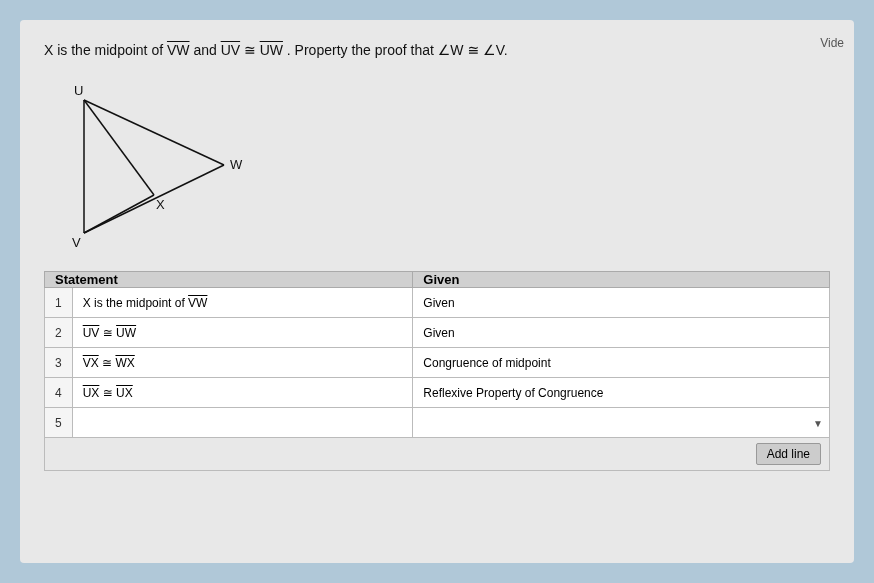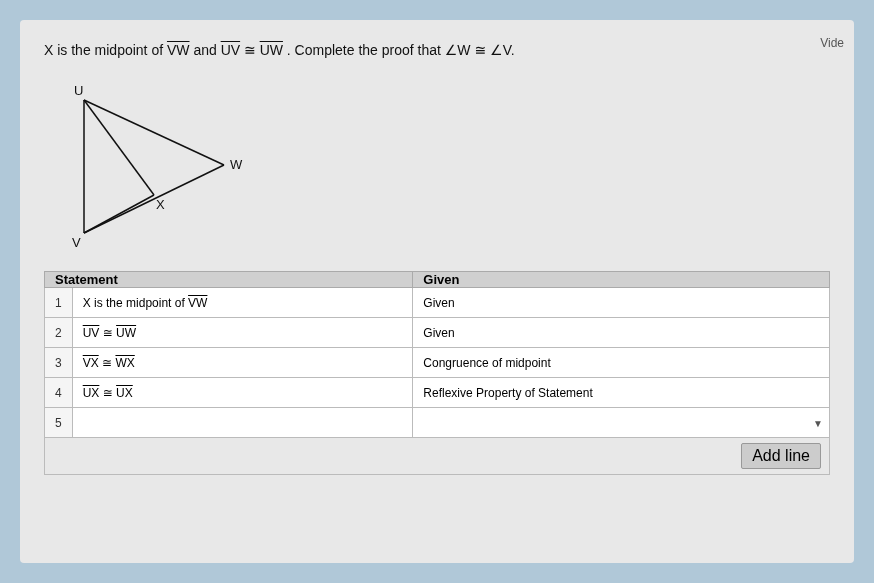--- a/index.html
+++ b/index.html
@@ -93,21 +93,21 @@
     }
     .add-line-row td {
       background: #e8e8e8;
       border: 1px solid #bbb;
     }
     .add-line-btn {
       float: right;
       background: #ccc;
       border: 1px solid #999;
       padding: 3px 10px;
-      font-size: 16px;
+      font-size: 12px;
       cursor: pointer;
       border-radius: 2px;
     }
     .dropdown-icon {
       float: right;
       color: #555;
       font-size: 10px;
     }
     .empty-input {
       background: white;
@@ -130,21 +130,21 @@
     <span> </span>
     <span class="overline">VW</span>
     <span> </span>
     <span>and</span>
     <span> </span>
     <span class="overline">UV</span>
     <span> </span>
     <span>≅</span>
     <span> </span>
     <span class="overline">UW</span>
-    <span>. Complete the proof that ∠W ≅ ∠V.</span>
+    <span>. Property the proof that ∠W ≅ ∠V.</span>
   </div>
 
   <div class="diagram-area">
     <svg width="220" height="175">
 
       <line x1="40" y1="25" x2="180" y2="90" stroke="#111" stroke-width="1.5"></line>
       <line x1="180" y1="90" x2="40" y2="158" stroke="#111" stroke-width="1.5"></line>
       <line x1="40" y1="158" x2="40" y2="25" stroke="#111" stroke-width="1.5"></line>
 
       <line x1="40" y1="25" x2="110" y2="120" stroke="#111" stroke-width="1.5"></line>
@@ -194,21 +194,21 @@
         <td class="reason-cell col-reason">Congruence of midpoint</td>
       </tr>
 
       <tr>
         <td class="row-num">4</td>
         <td class="statement-cell col-statement">
           <span class="overline">UX</span>
           <span> ≅ </span>
           <span class="overline">UX</span>
         </td>
-        <td class="reason-cell col-reason">Reflexive Property of Statement</td>
+        <td class="reason-cell col-reason">Reflexive Property of Congruence</td>
       </tr>
 
       <tr>
         <td class="row-num">5</td>
         <td class="statement-cell col-statement">
           <input class="empty-input" type="text" value="" style="">
         </td>
         <td class="reason-cell col-reason" style="position:relative;">
           <input class="empty-input" type="text" value="" style="">
           <span class="dropdown-icon" style="position:absolute;right:6px;top:50%;transform:translateY(-50%);">▼</span>

